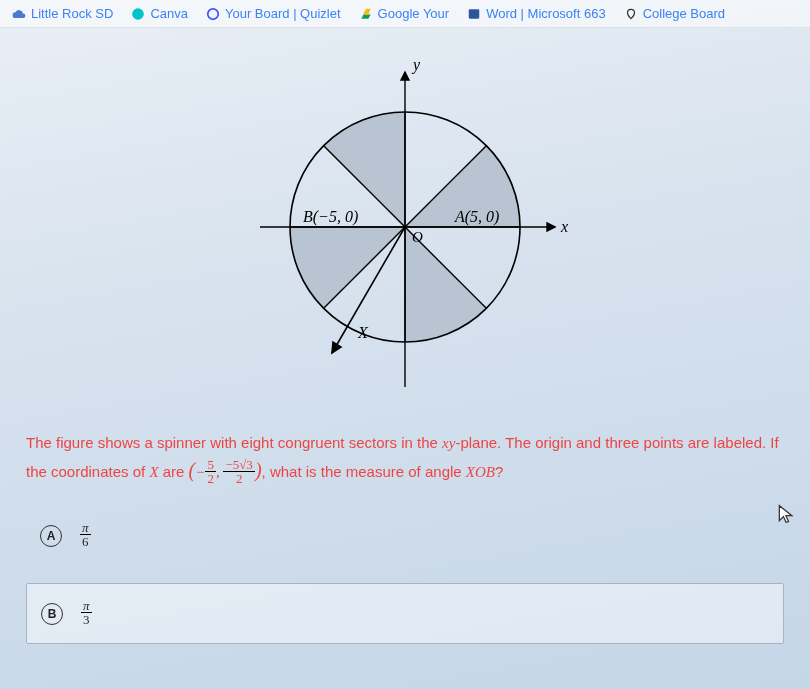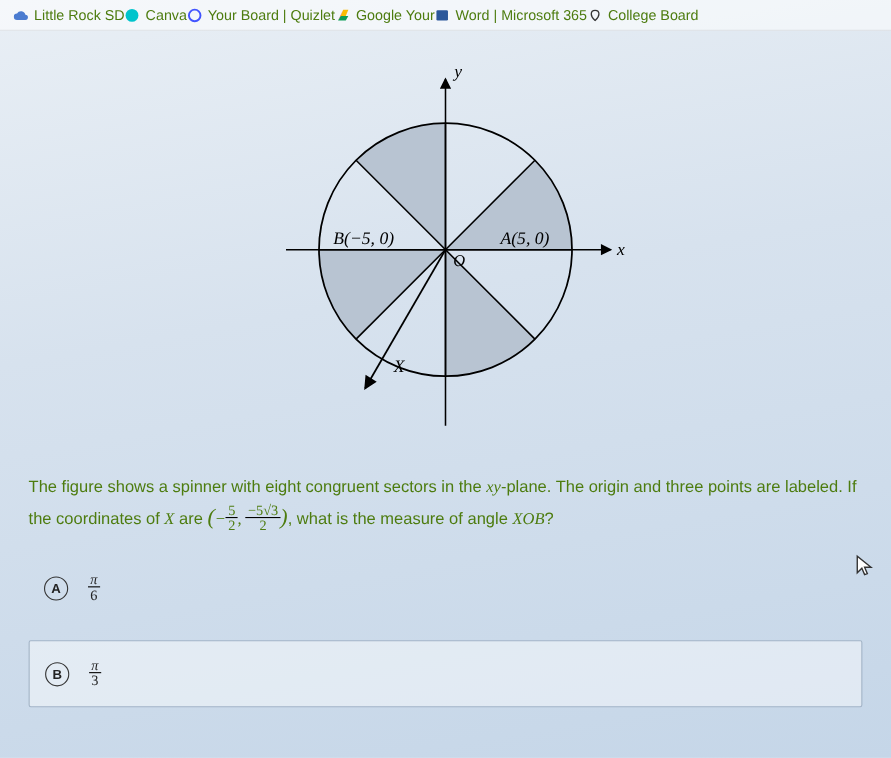--- a/index.html
+++ b/index.html
@@ -6,30 +6,31 @@
   html, body { width: 810px; height: 689px; overflow: hidden; }
   body {
     font-family: Arial, Helvetica, sans-serif;
     background: linear-gradient(170deg, #e9eff5 0%, #d7e2ee 40%, #c5d6e8 100%);
     color: #222;
     position: relative;
   }
   .tabs {
     display: flex;
     align-items: flex-start;
+    gap: 18px;
     padding: 6px 12px;
     background: rgba(255,255,255,0.55);
     border-bottom: 1px solid rgba(0,0,0,0.08);
     font-size: 13px;
-    color: #4d7c0f;
+    color: #3b82f6;
   }
   .tab { display: flex; align-items: center; gap: 5px; cursor: pointer; white-space: nowrap; }
   .tab-icon { width:14px; height:14px; display:inline-flex; align-items:center; justify-content:center; }
   .figure-area { display:flex; justify-content:center; padding: 14px 0 6px 0; }
-  .question-area { padding: 14px 26px 10px 26px; font-size: 15px; line-height: 1.5; color:#4d7c0f; }
+  .question-area { padding: 14px 26px 10px 26px; font-size: 15px; line-height: 1.5; color:#ef4444; }
   .question-area .math { font-family: 'Times New Roman', serif; font-style: italic; }
   .frac { display:inline-block; vertical-align:middle; text-align:center; font-family:'Times New Roman',serif; font-size:13px; line-height:1; position:relative; top:-1px;}
   .frac .n { display:block; border-bottom:1px solid #000; padding:0 2px; }
   .frac .d { display:block; padding:0 2px; }
   .options { padding: 10px 26px; }
   .option {
     display:flex; align-items:center; gap:18px;
     padding: 16px 14px;
     font-family:'Times New Roman',serif; font-size:15px;
     cursor:pointer;
@@ -87,21 +88,21 @@
         </svg>
     </span>
     <span>Google Your</span>
   </div>
   <div class="tab">
     <span class="tab-icon">
       <svg viewBox="0 0 24 24" width="14" height="14">
           <rect x="3" y="4" width="18" height="16" rx="2" fill="#2b579a"></rect>
         </svg>
     </span>
-    <span>Word | Microsoft 365</span>
+    <span>Word | Microsoft 663</span>
   </div>
   <div class="tab">
     <span class="tab-icon">
       <svg viewBox="0 0 24 24" width="14" height="14">
           <path fill="none" stroke="#333" stroke-width="2" d="M12 4c4 0 6 3 6 6 0 5-6 10-6 10S6 15 6 10c0-3 2-6 6-6z"></path>
         </svg>
     </span>
     <span>College Board</span>
   </div>
 </div>

